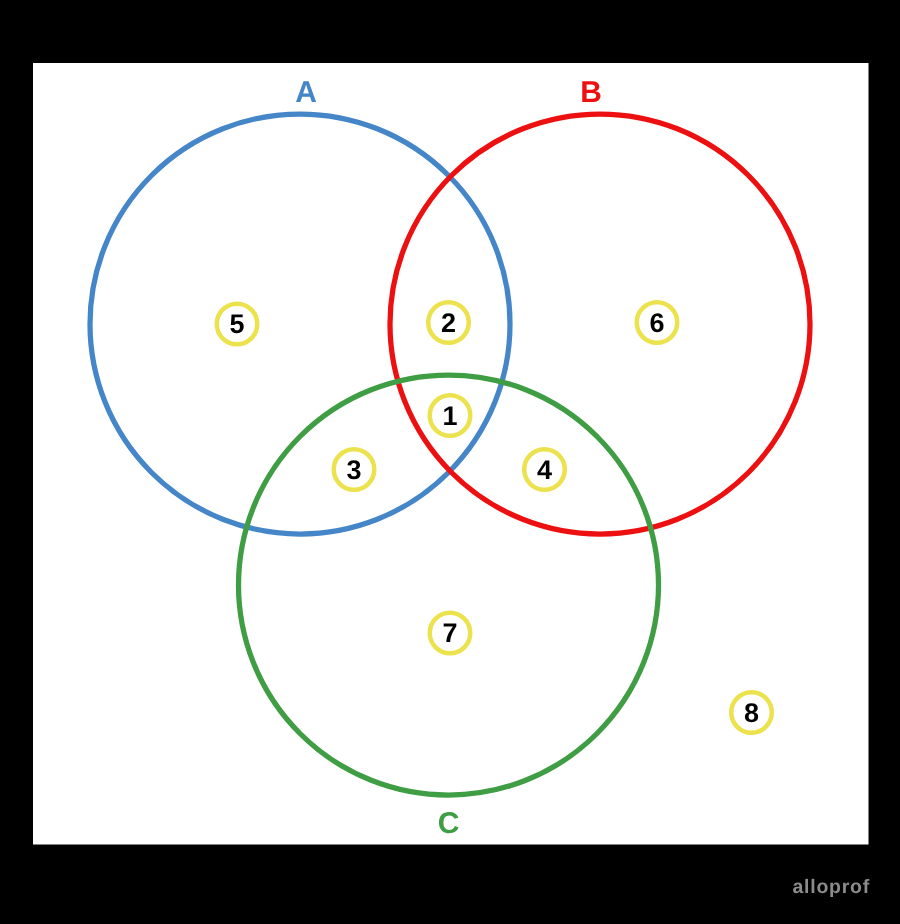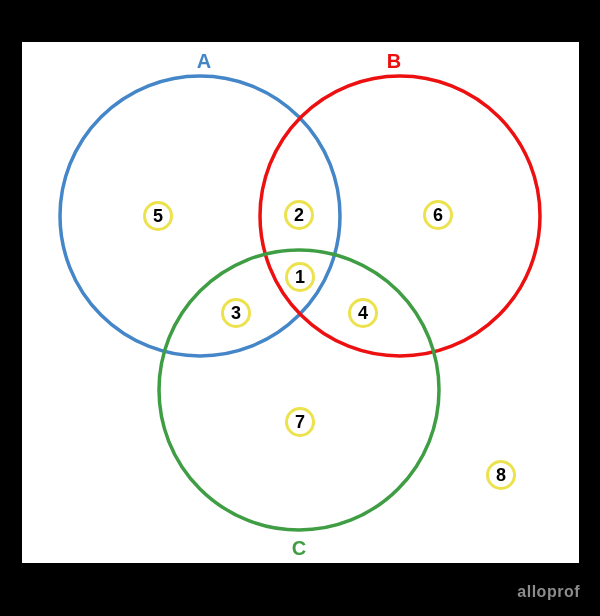--- a/index.html
+++ b/index.html
@@ -44,21 +44,21 @@
     font-weight: bold;
     font-size: 18px;
     color: #000000;
     line-height: 1;
   }
   .watermark {
     position: absolute;
     right: 20px; top: 583px;
     color: #8c8c8c;
     font-weight: bold;
-    font-size: 16px;
+    font-size: 13px;
     letter-spacing: 0.5px;
   }
 </style>
 </head>
 <body>
 
 <div class="stage">
   <div class="canvas">
 
     <svg class="venn" viewBox="0 0 557 521">

